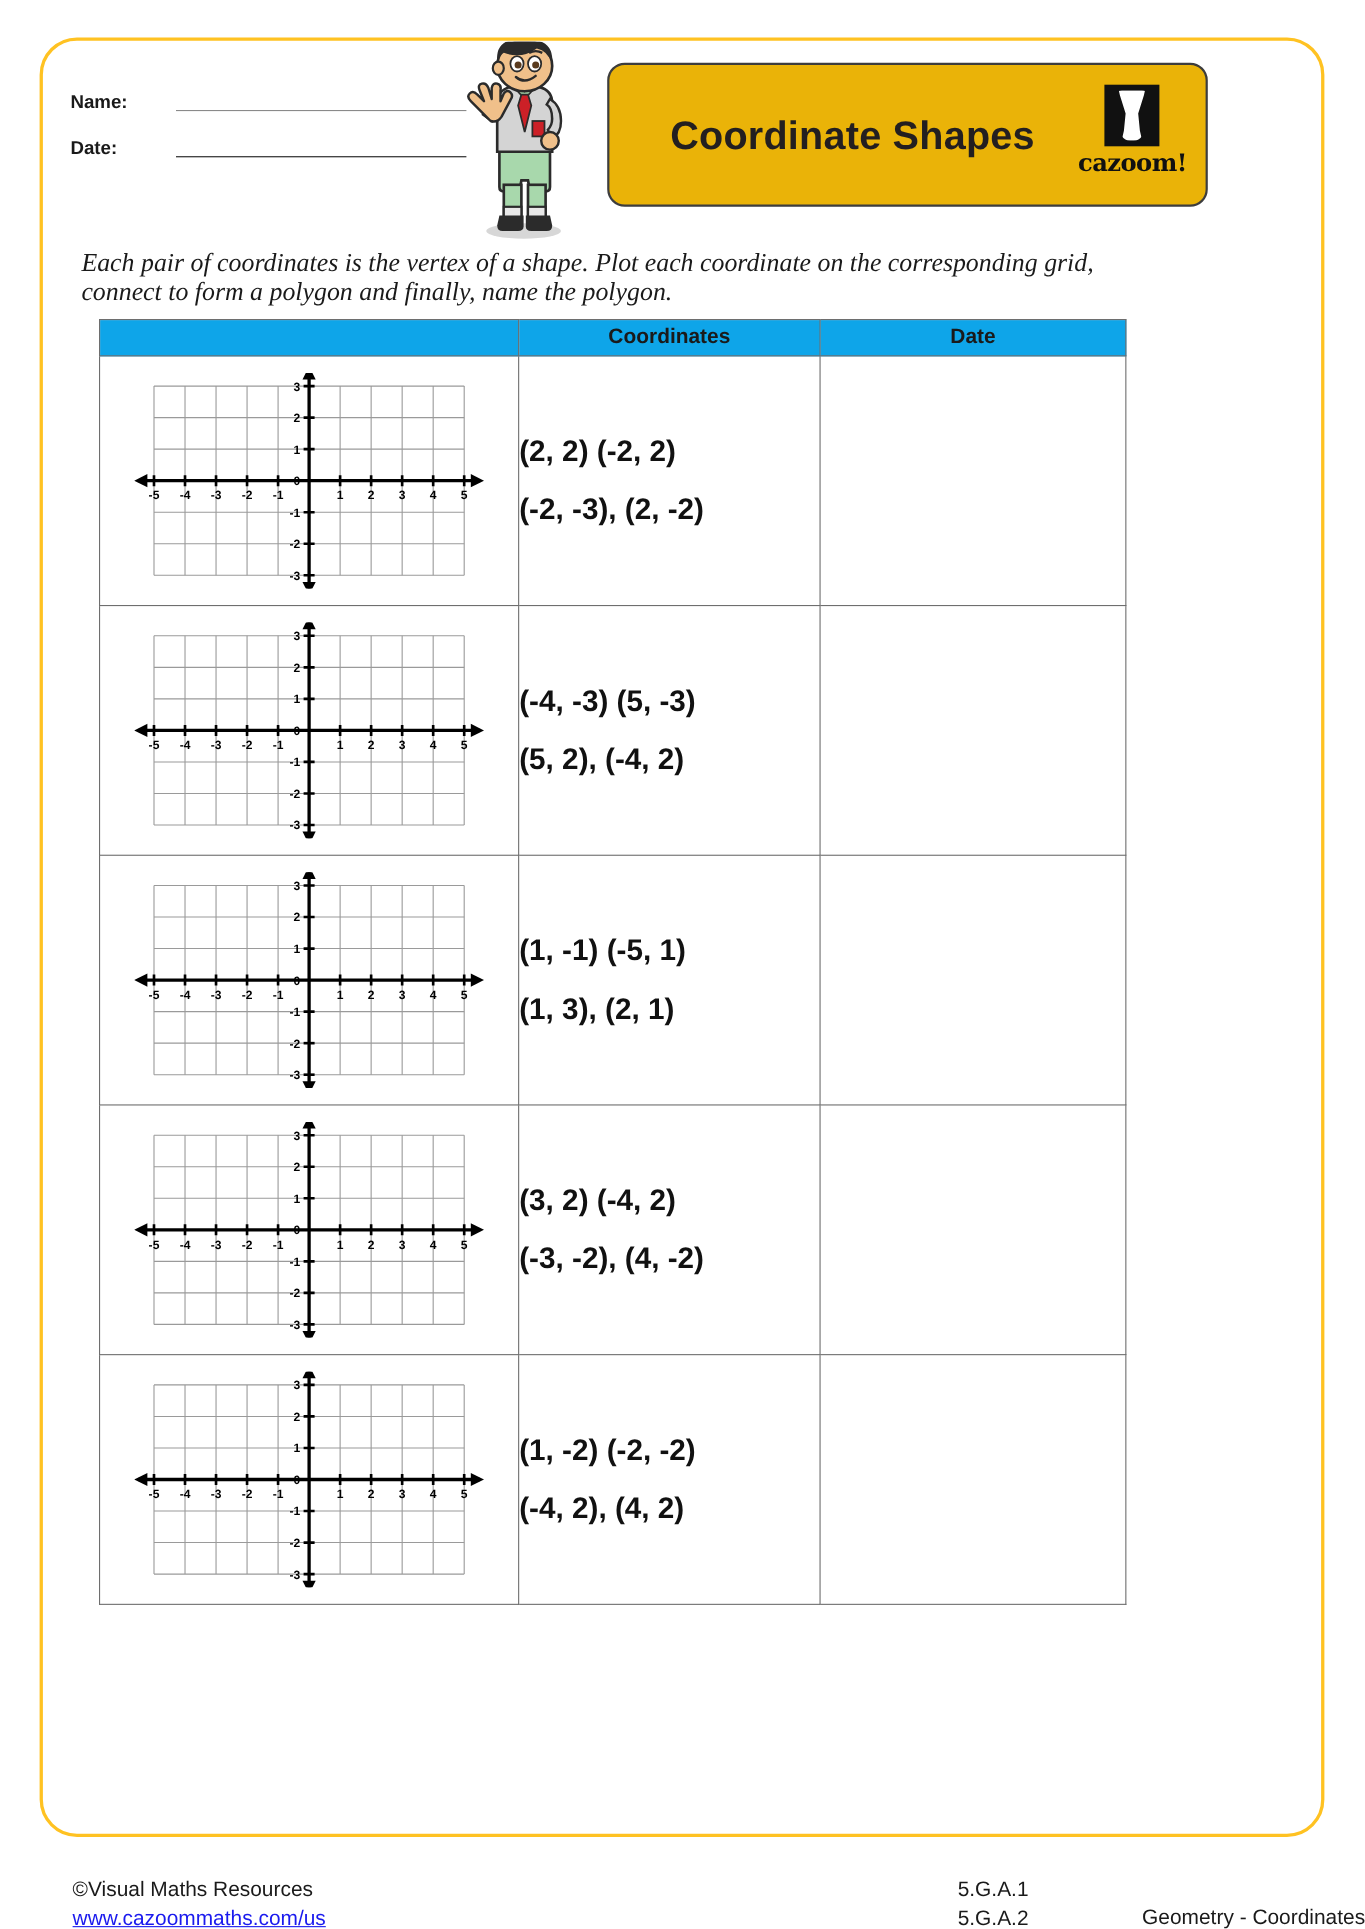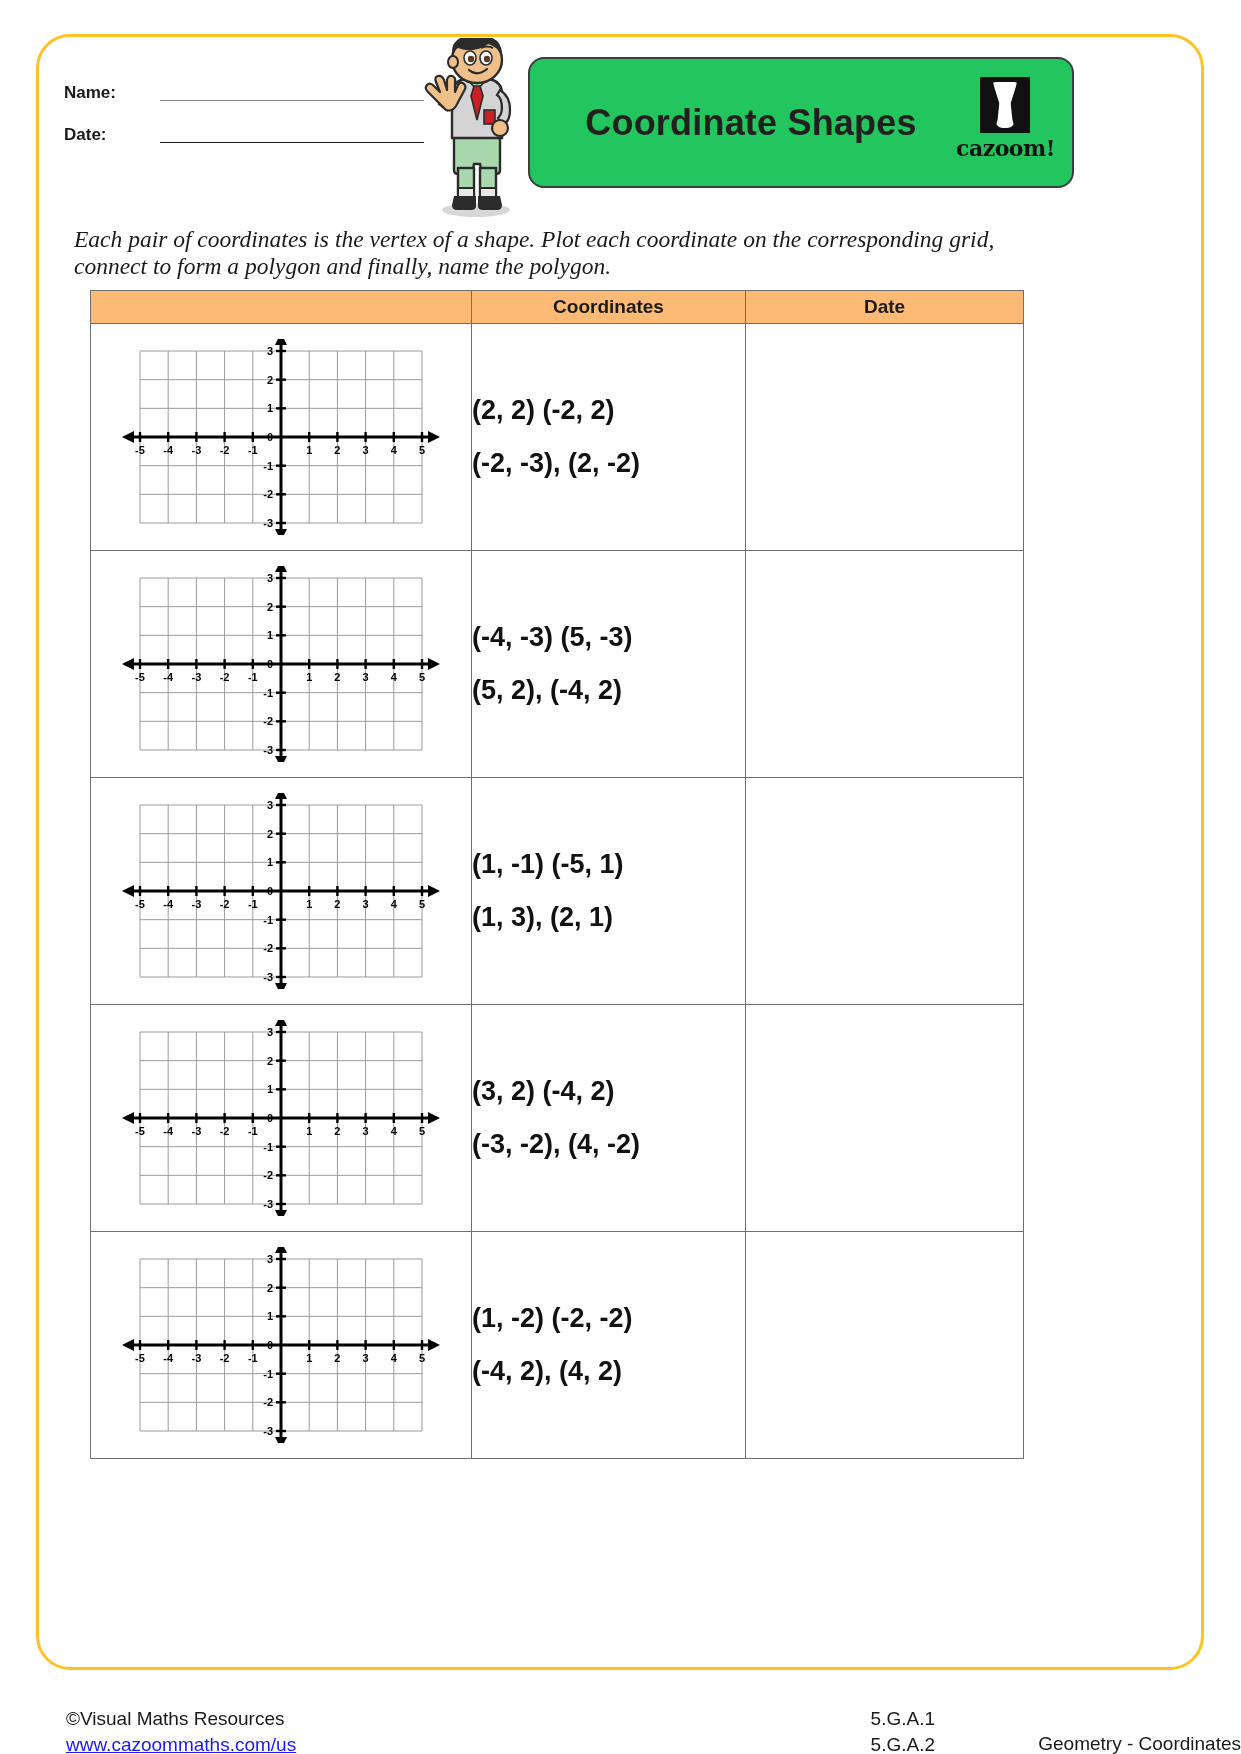--- a/index.html
+++ b/index.html
@@ -68,25 +68,25 @@
     position: absolute;
     left: 414px;
     top: 38px;
     width: 118px;
     height: 180px;
   }
 
   
   #title-pill {
     position: absolute;
-    left: 528px;
+    left: 552px;
     top: 57px;
     width: 546px;
     height: 131px;
-    background: #22c55e;
+    background: #eab308;
     border: 2px solid #3d3d3d;
     border-radius: 16px;
     box-sizing: border-box;
   }
   #title-text {
     position: absolute;
     left: 40px;
     top: 0;
     right: 140px;
     height: 127px;
@@ -159,21 +159,21 @@
     width: 930px;
     border-collapse: collapse;
     table-layout: fixed;
   }
   #work-table th, #work-table td {
     border: 1px solid #6e6e6e;
     padding: 0;
     vertical-align: middle;
   }
   #work-table thead th {
-    background: #fdba74;
+    background: #0ea5e9;
     height: 32px;
     font-size: 19px;
     font-weight: bold;
     color: #1a1a1a;
   }
   .col-grid   { width: 380px; }
   .col-coords { width: 273px; }
   .col-shape  { width: 277px; }
 
   .row-cell-grid  { height: 226px; }

